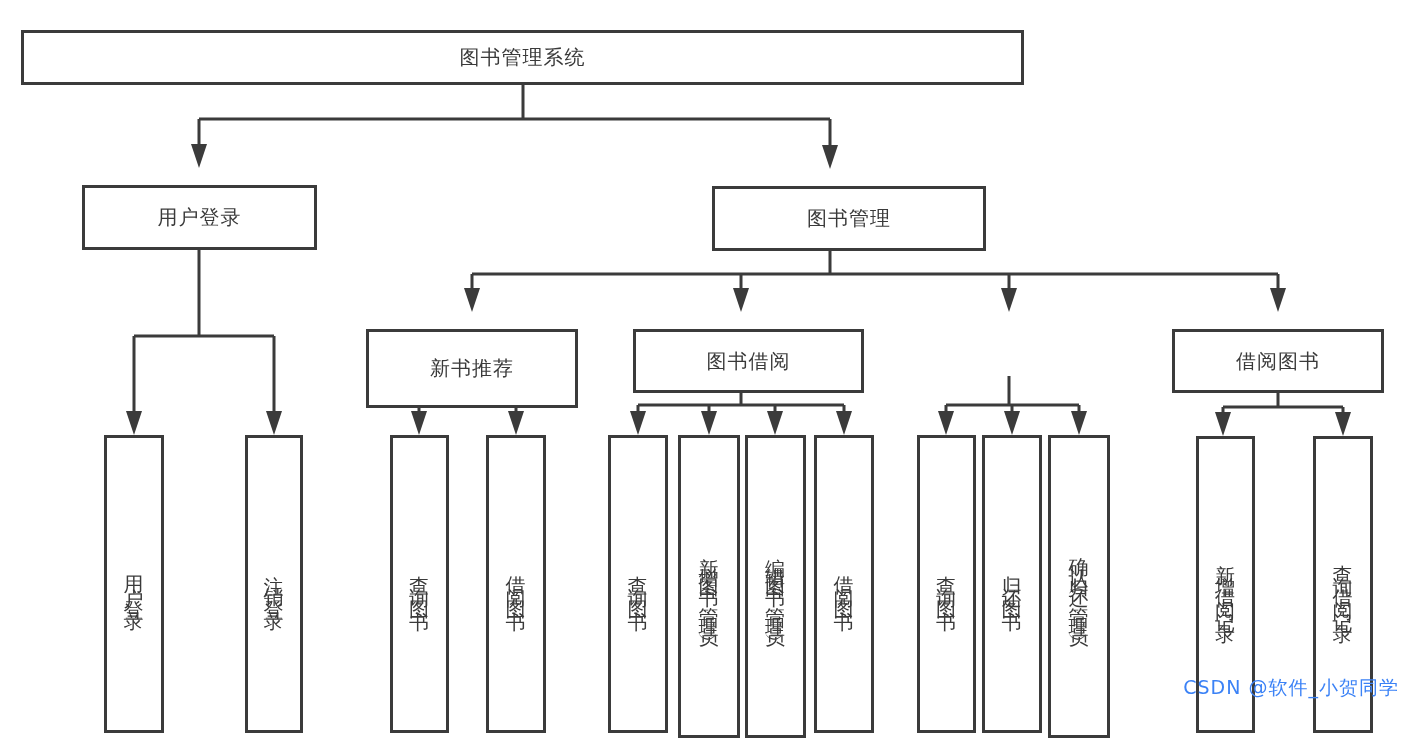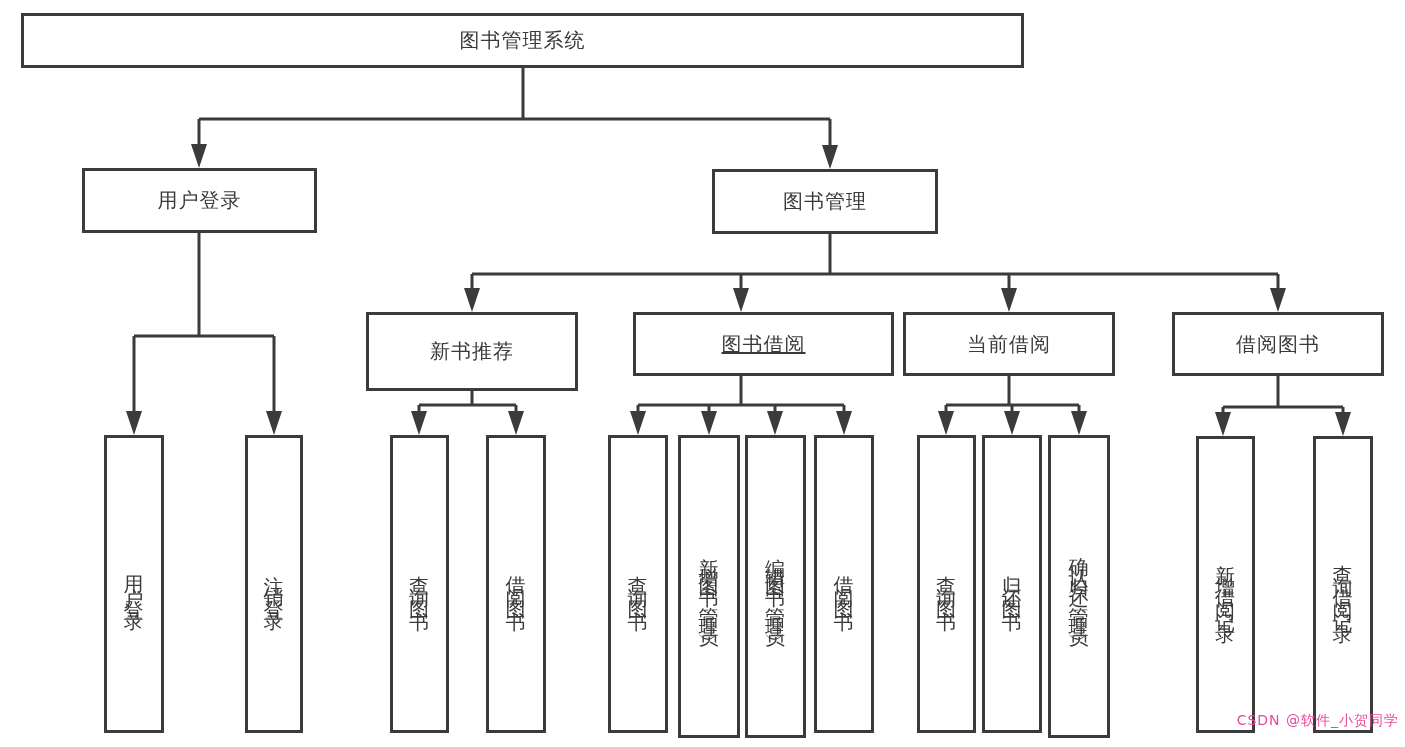--- a/index.html
+++ b/index.html
@@ -21,35 +21,35 @@
   .hbox, .vbox {
     position: absolute;
     box-sizing: border-box;
     border: 3px solid #3b3b3b;
     background: #ffffff;
     display: flex;
     align-items: center;
     justify-content: center;
     color: #3a3a3a;
   }
-  .hbox { font-size: 20px; letter-spacing: 1px; }
+  .hbox { font-size: 20px; letter-spacing: 1px; margin-top: 17px; }
   .vbox {
     writing-mode: vertical-rl;
     text-orientation: mixed;
     font-size: 20px;
     letter-spacing: 12px;
     line-height: 1;
   }
   .vbox.tight { letter-spacing: 10px; }
   .watermark {
     position: absolute;
-    top: 712px;
+    top: 675px;
     right: 6px;
-    font-size: 14px;
-    color: #ec4899;
+    font-size: 19px;
+    color: #3b82f6;
     letter-spacing: 1px;
     white-space: nowrap;
   }
 </style>
 </head>
 <body>
 
 <div class="stage">
 
   <svg class="connectors" viewBox="0 0 1405 747" xmlns="http://www.w3.org/2000/svg">
@@ -92,32 +92,29 @@
     </g>
   </svg>
 
   <div class="hbox" style="left:21px; top:13px; width:1003px; height:55px;">
     <span>图书管理系统</span>
   </div>
 
   <div class="hbox" style="left:82px; top:168px; width:235px; height:65px;">
     <span>用户登录</span>
   </div>
-  <div class="hbox" style="left:712px; top:169px; width:226px; height:65px;">
+  <div class="hbox" style="left:712px; top:169px; width:274px; height:65px;">
     <span>图书管理</span>
   </div>
 
   <div class="hbox" style="left:366px; top:312px; width:212px; height:79px;">
     <span>新书推荐</span>
   </div>
-  <div class="hbox" style="left:633px; top:312px; width:261px; height:64px;text-decoration:underline;">
+  <div class="hbox" style="left:633px; top:312px; width:231px; height:64px;">
     <span>图书借阅</span>
-  </div>
-  <div class="hbox" style="left:903px; top:312px; width:212px; height:64px;">
-    <span>当前借阅</span>
   </div>
   <div class="hbox" style="left:1172px; top:312px; width:212px; height:64px;">
     <span>借阅图书</span>
   </div>
 
   <div class="vbox" style="left:104px; top:435px; width:60px; height:298px;">
     <span>用户登录</span>
   </div>
   <div class="vbox" style="left:245px; top:435px; width:58px; height:298px;">
     <span>注销登录</span>

